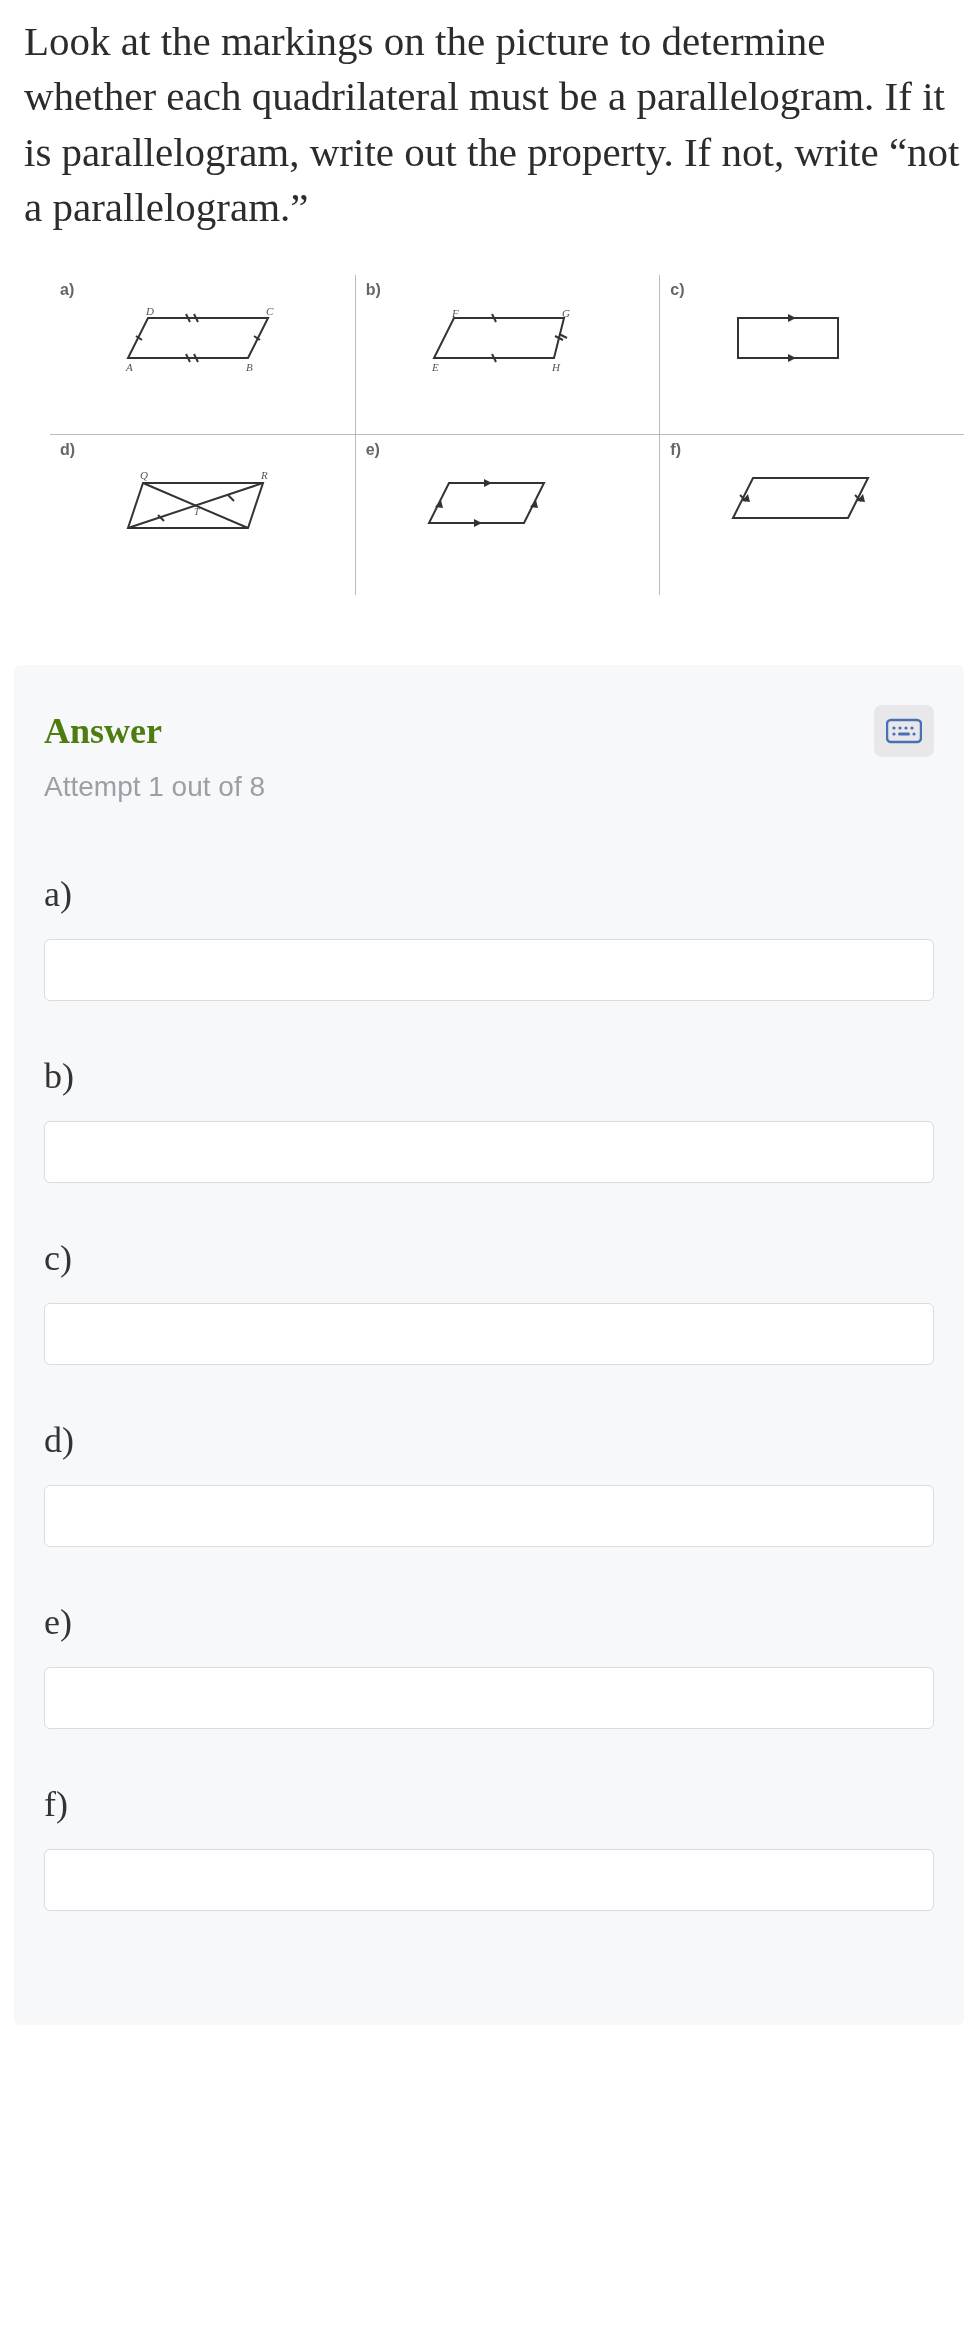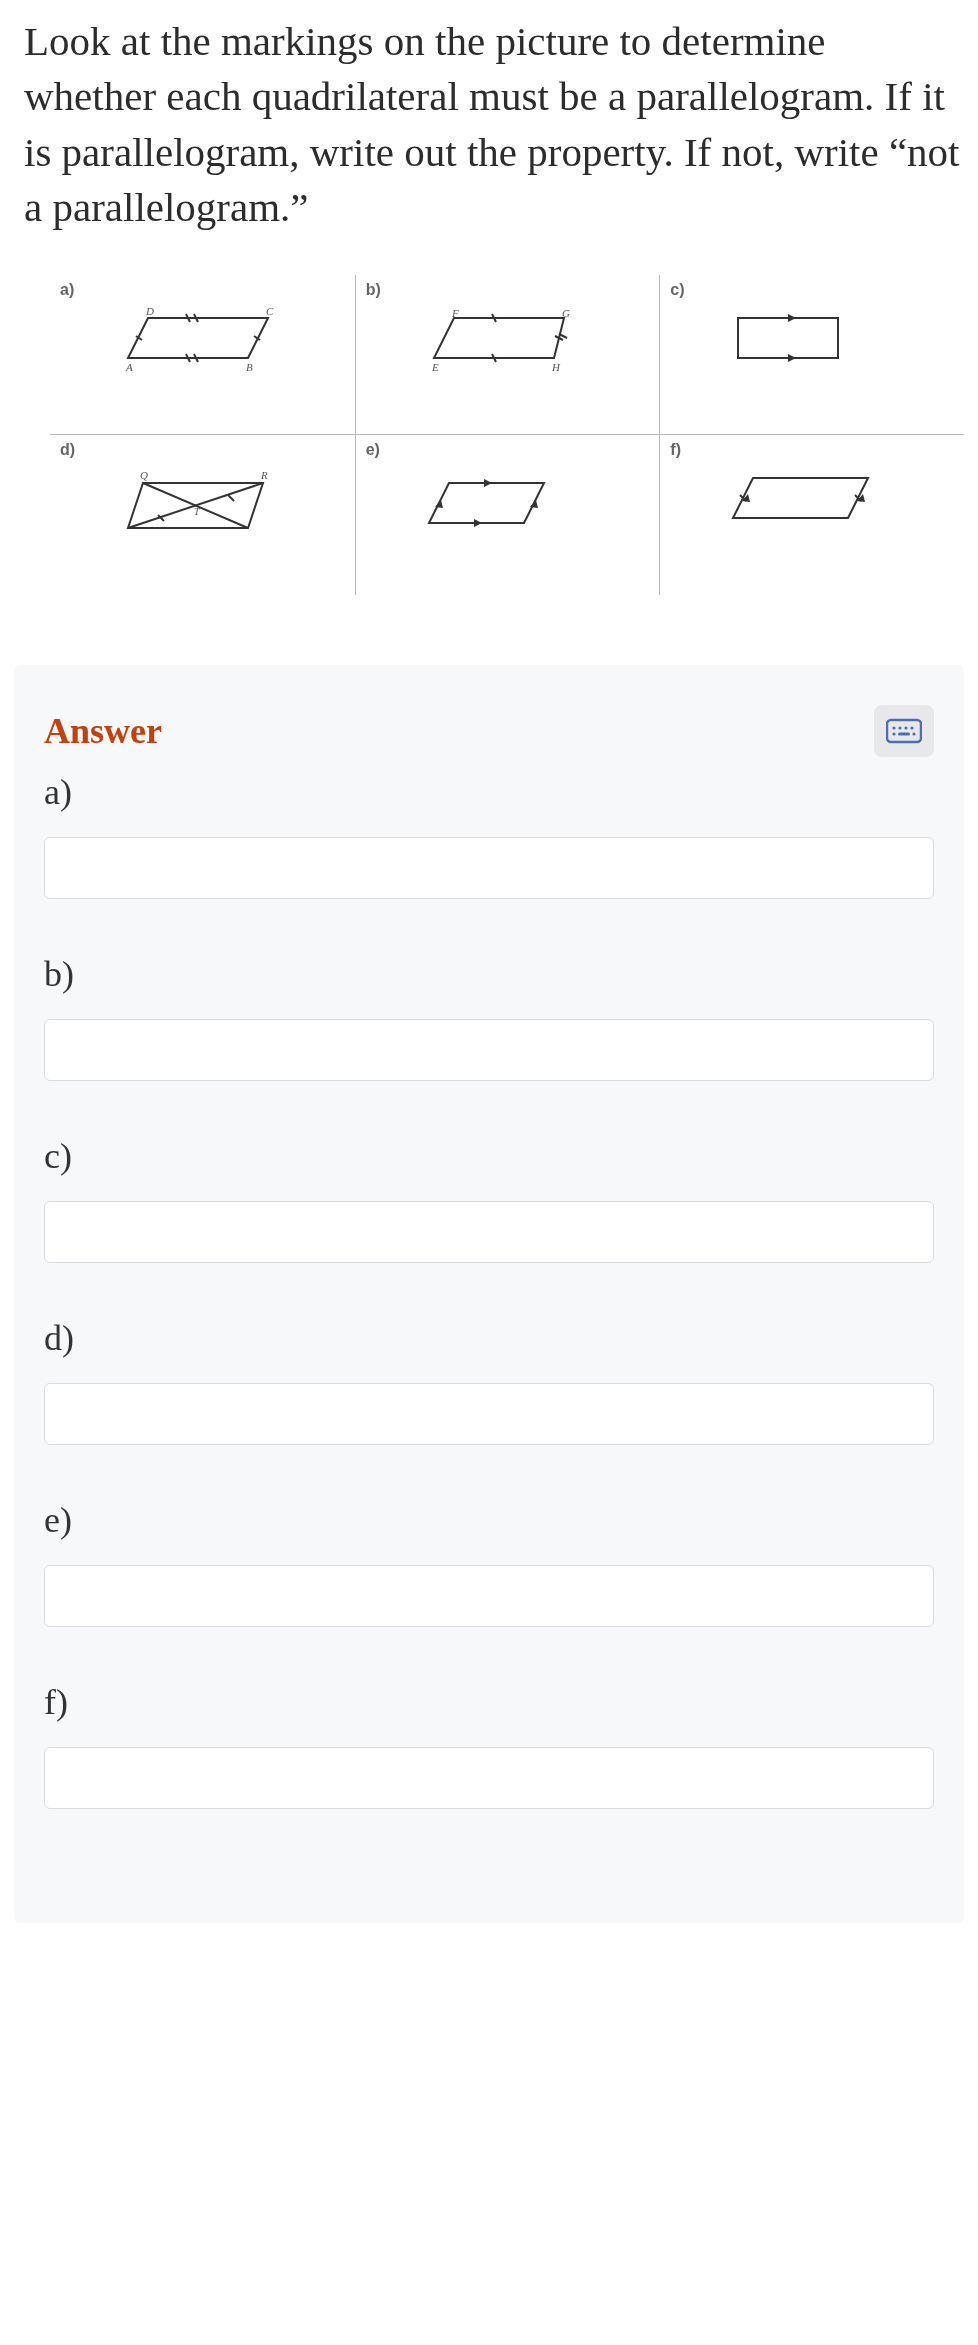--- a/index.html
+++ b/index.html
@@ -61,21 +61,21 @@
     .answer-header {
       display: flex;
       justify-content: space-between;
       align-items: center;
       margin-bottom: 14px;
     }
     .answer-title {
       font-family: Georgia, serif;
       font-size: 36px;
       font-weight: bold;
-      color: #c2410c;
+      color: #4d7c0f;
     }
     .keyboard-btn {
       width: 60px;
       height: 52px;
       border-radius: 8px;
       background: #e8e8ea;
       display: flex;
       align-items: center;
       justify-content: center;
       cursor: pointer;
@@ -219,20 +219,21 @@
         <circle cx="8" cy="9" r="1.6" fill="#4a6fb5"></circle>
         <circle cx="14" cy="9" r="1.6" fill="#4a6fb5"></circle>
         <circle cx="20" cy="9" r="1.6" fill="#4a6fb5"></circle>
         <circle cx="26" cy="9" r="1.6" fill="#4a6fb5"></circle>
         <circle cx="8" cy="15" r="1.6" fill="#4a6fb5"></circle>
         <rect x="12" y="13.4" width="12" height="3.2" rx="1.5" fill="#4a6fb5"></rect>
         <circle cx="28" cy="15" r="1.6" fill="#4a6fb5"></circle>
       </svg>
     </div>
   </div>
+  <div class="attempt">Attempt 1 out of 8</div>
 
   <div class="field-block">
     <div class="field-label">a)</div>
     <input class="field-input" type="text" value="" style="">
   </div>
 
   <div class="field-block">
     <div class="field-label">b)</div>
     <input class="field-input" type="text" value="" style="">
   </div>

